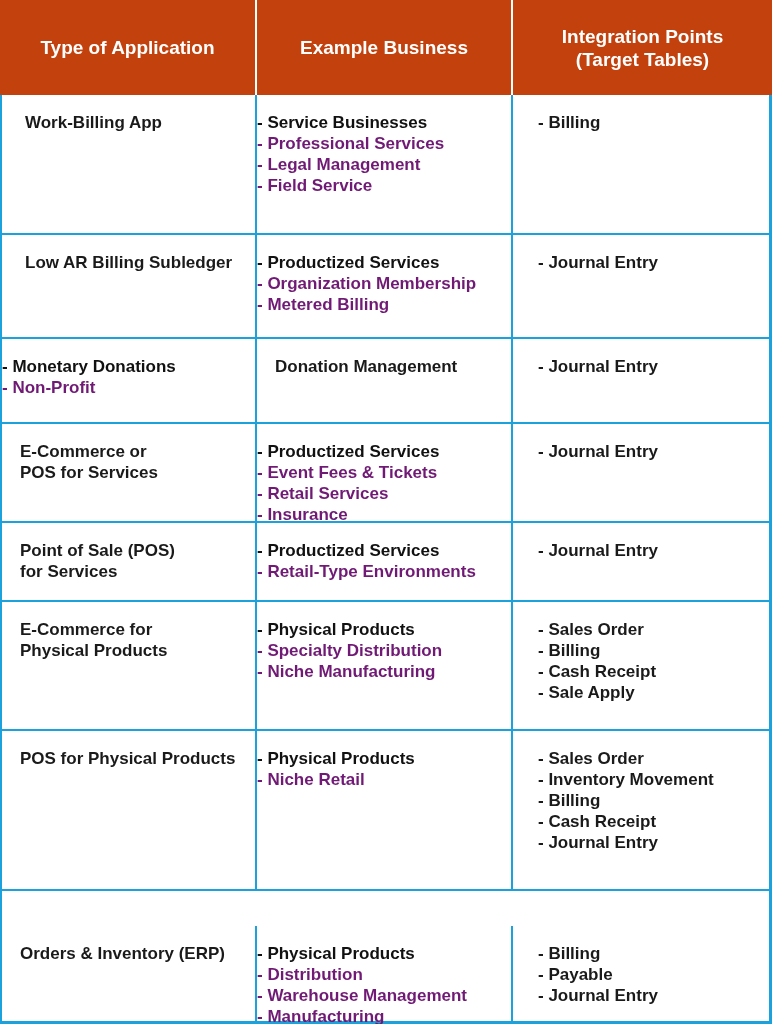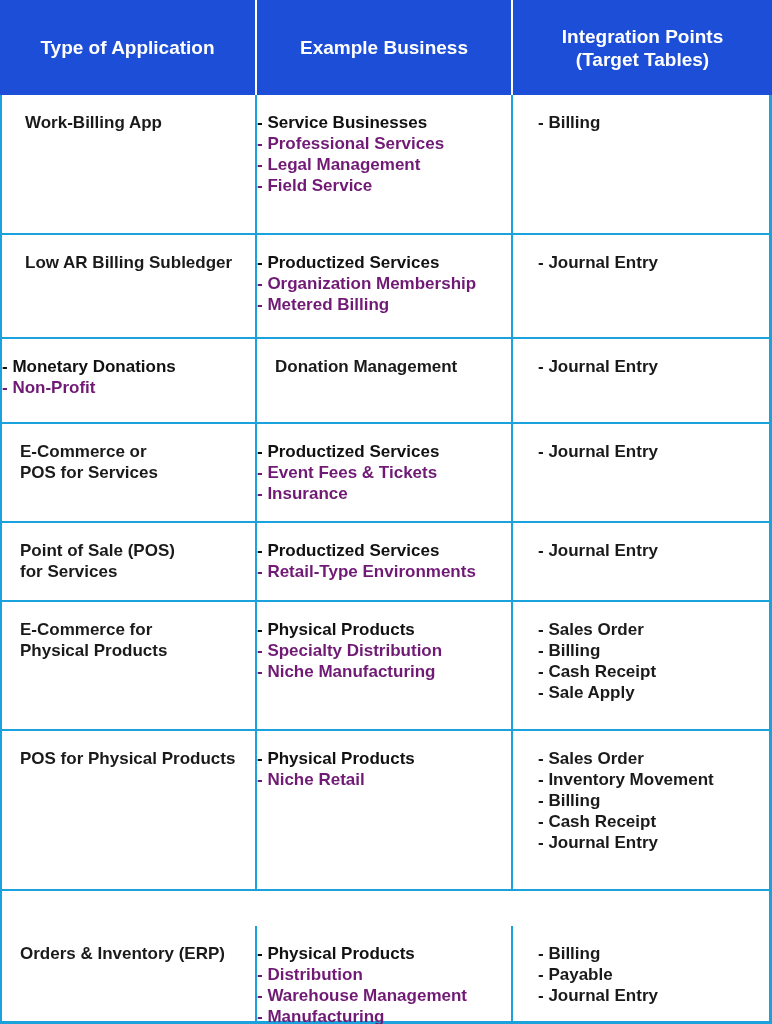--- a/index.html
+++ b/index.html
@@ -6,21 +6,21 @@
     body { width: 772px; height: 1024px; overflow: hidden; }
     .tbl {
       position: relative;
       width: 772px; height: 1024px;
       box-sizing: border-box;
       font-family: "Liberation Sans", sans-serif;
       color: #1a1a1a;
     }
     .hdr {
       position: absolute; left: 0; top: 0; width: 772px; height: 95px;
-      background: #1d4ed8;
+      background: #c2410c;
       display: grid;
       grid-template-columns: 257px 256px 259px;
     }
     .hcell {
       display: flex; align-items: center; justify-content: center;
       text-align: center;
       color: #ffffff;
       font-weight: bold;
       font-size: 19px;
       line-height: 23px;
@@ -121,20 +121,21 @@
     </div>
 
     <div class="row" style="height:99px">
       <div class="cell c1">
         <span class="line">E-Commerce or</span>
         <span class="line">POS for Services</span>
       </div>
       <div class="cell c2">
         <span class="line bizhead">- Productized Services</span>
         <span class="line bizsub">- Event Fees &amp; Tickets</span>
+        <span class="line bizsub">- Retail Services</span>
         <span class="line bizsub">- Insurance</span>
       </div>
       <div class="cell c3">
         <span class="line">- Journal Entry</span>
       </div>
     </div>
 
     <div class="row" style="height:79px">
       <div class="cell c1">
         <span class="line">Point of Sale (POS)</span>

